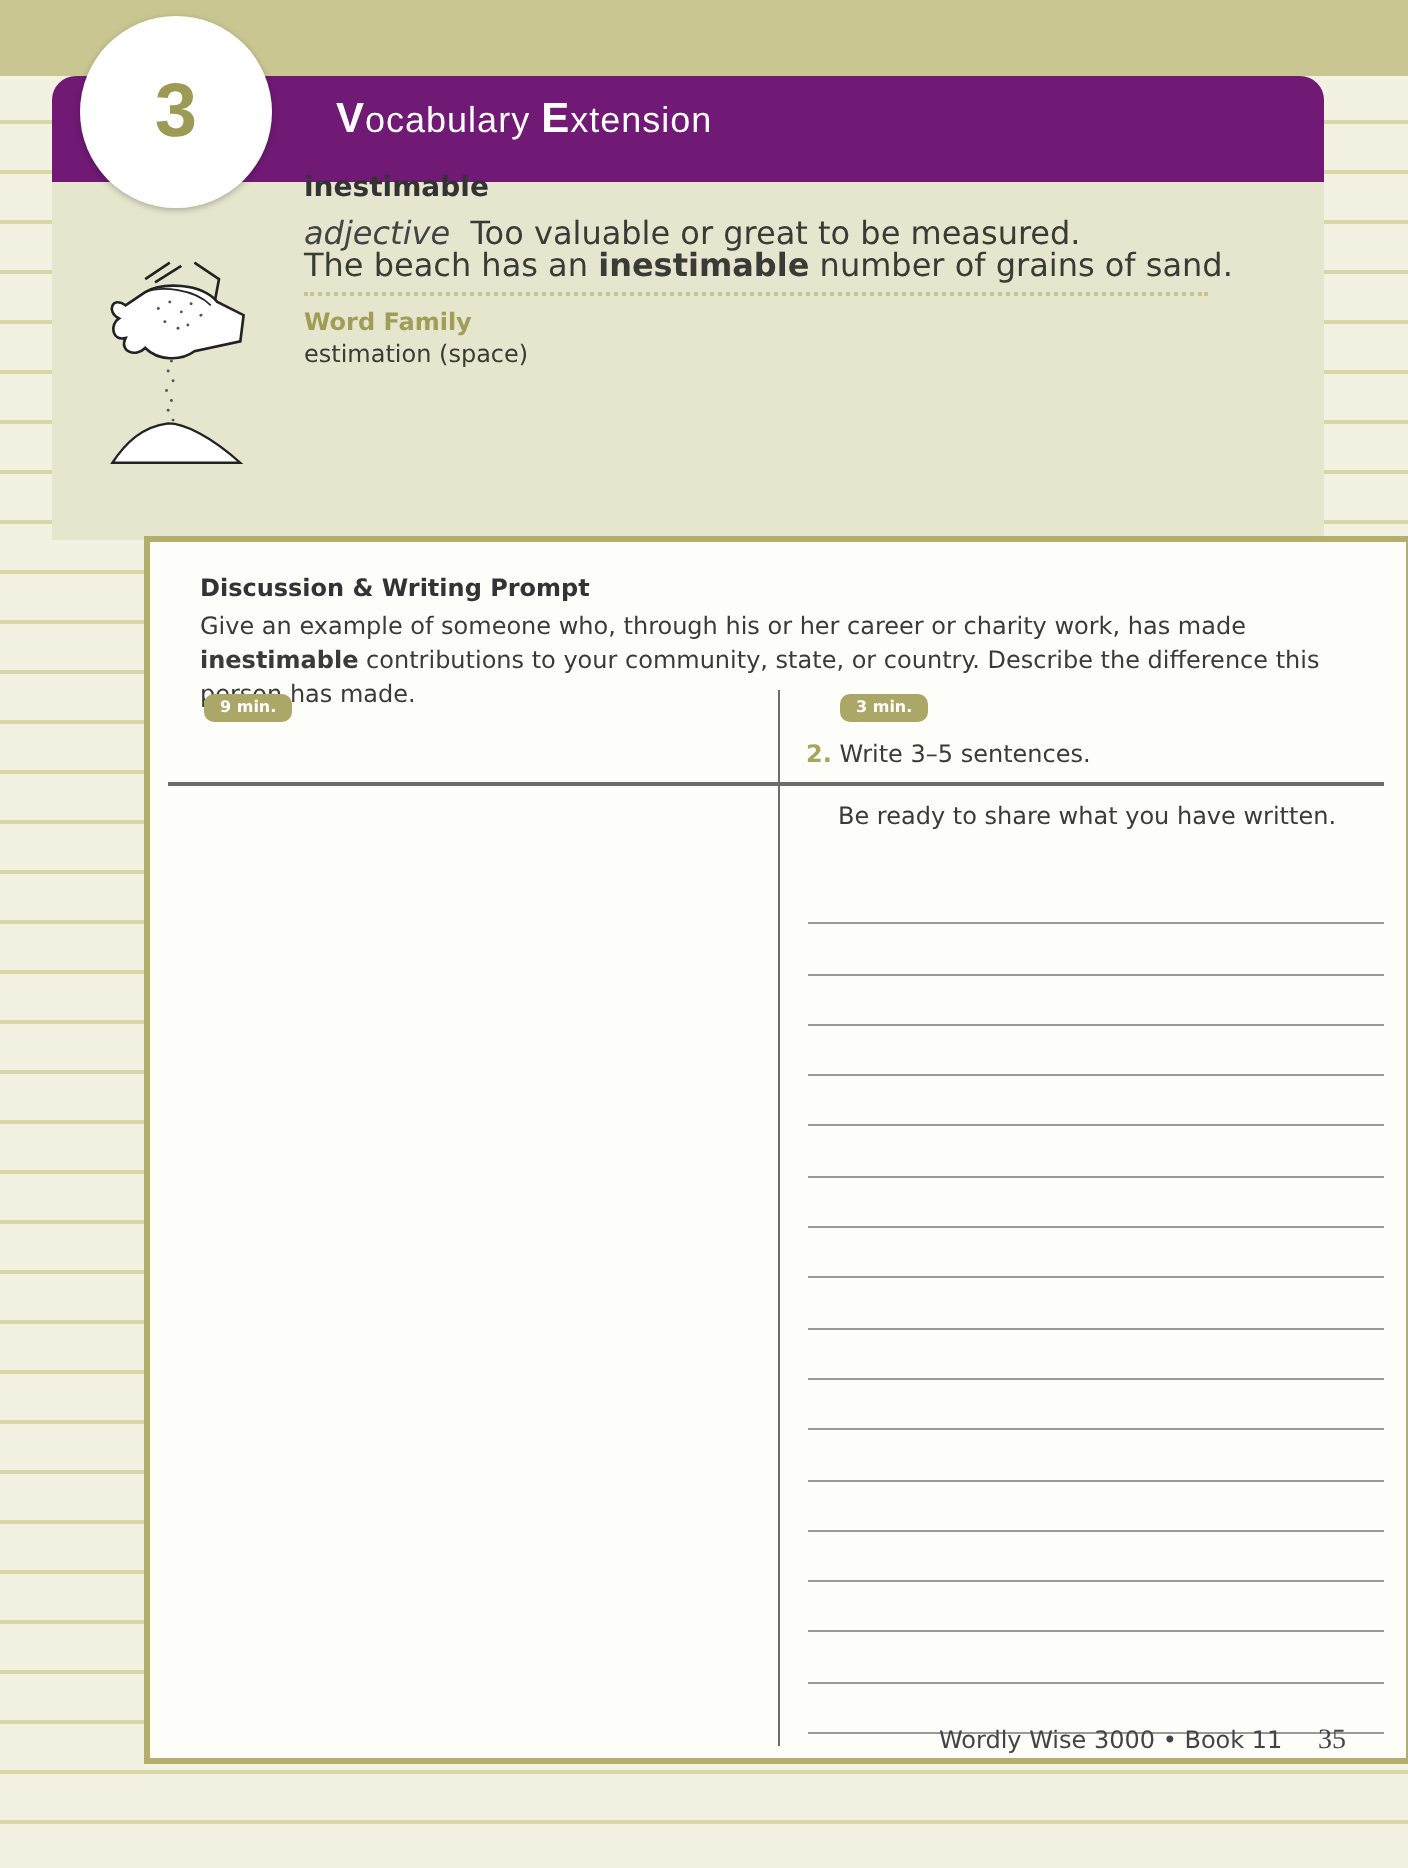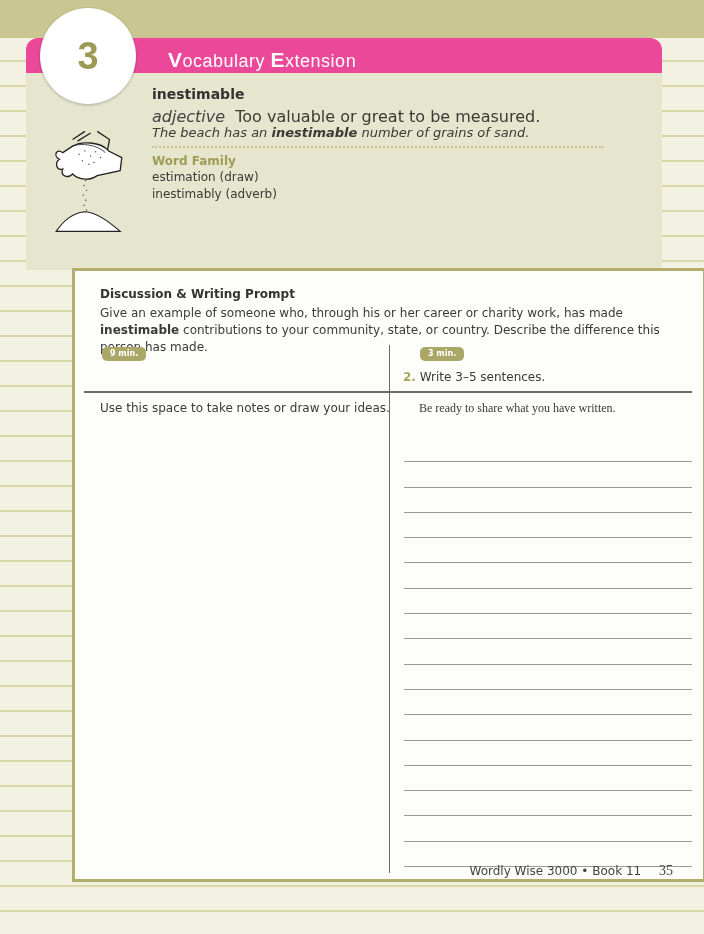--- a/index.html
+++ b/index.html
@@ -16,22 +16,22 @@
     position: absolute; left: 0; top: 0; width: 704px; height: 38px;
     background: #c9c692;
   }
   .header-panel {
     position: absolute; left: 26px; top: 38px; width: 636px; height: 232px;
     background: #e6e5cd;
     border-top-left-radius: 12px; border-top-right-radius: 12px;
     overflow: hidden;
   }
   .header-bar {
-    position: absolute; left: 0; top: 0; width: 100%; height: 35px;
-    background: #ec4899;
+    position: absolute; left: 0; top: 0; width: 100%; height: 53px;
+    background: #701a75;
     text-align: right;
   }
   .header-title {
     position: absolute; left: 142px; top: 10px;
     font-family: "Liberation Sans", sans-serif;
     font-size: 18px; color: #ffffff; letter-spacing: 0.5px;
   }
   .header-title b { font-size: 21px; font-weight: bold; }
   .lesson-circle {
     position: absolute; left: 40px; top: 8px; width: 96px; height: 96px;
@@ -39,21 +39,21 @@
     box-shadow: 0 1px 3px rgba(0,0,0,0.25);
     display: flex; align-items: center; justify-content: center;
     font-family: "Liberation Sans", sans-serif;
     font-size: 38px; font-weight: bold; color: #9d9a56;
     z-index: 5;
   }
   .word-area { position: absolute; left: 126px; top: 48px; width: 480px; }
   .headword { font-size: 14px; font-weight: bold; color: #333; margin-bottom: 7px; }
   .definition { font-size: 16px; line-height: 16px; }
   .definition i { color: #444; }
-  .example { font-size: 13px; line-height: 16px; font-style: italic; }
+  .example { font-size: 16px; line-height: 16px; }
   .dotted { border-top: 2px dotted #c7c48f; margin: 5px 0 5px 0; width: 452px; }
   .wf-title { font-size: 12px; font-weight: bold; color: #a09d57; line-height: 16px; }
   .wf-item { font-size: 12px; line-height: 17px; color: #3a3a36; }
   .illustration { position: absolute; left: 22px; top: 85px; width: 82px; height: 120px; }
 
   .prompt-box {
     position: absolute; left: 28px; top: 268px; width: 634px; height: 614px;
     background: #fdfdf9;
     border: 3px solid #b3ae6b;
     margin-left: 44px;
@@ -125,22 +125,21 @@
     <div class="definition">
       <i>adjective</i>&nbsp;
       <span>Too valuable or great to be measured.</span>
     </div>
     <div class="example">
       <span>The beach has an </span><b>inestimable</b><span> number of grains of sand.</span>
     </div>
     <div class="dotted"></div>
     <div class="wf-title">Word Family</div>
     <div>
-      <div class="wf-item">estimation (draw)</div>
-      <div class="wf-item">inestimably (adverb)</div>
+      <div class="wf-item">estimation (space)</div>
     </div>
   </div>
 </div>
 
 <div class="lesson-circle">3</div>
 
 <div class="prompt-box">
   <div class="prompt-title">Discussion &amp; Writing Prompt</div>
   <div class="prompt-text">
     <span>Give an example of someone who, through his or her career or charity work, has made </span><b>inestimable</b><span> contributions to your community, state, or country. Describe the difference this person has made.</span>
@@ -150,22 +149,21 @@
 
   <div class="badge" style="left:345px; top:76px;">3 min.</div>
   <div class="step-label" style="left:328px; top:99px;">
     <span class="step-num">2.</span>
     <span>Write 3–5 sentences.</span>
   </div>
 
   <div class="divider-h"></div>
   <div class="divider-v"></div>
 
-  <div class="hint" style="left:25px;">Use this space to take notes or draw your ideas.</div>
-  <div class="hint" style="left:344px;font-family:Liberation Serif, serif;">Be ready to share what you have written.</div>
+  <div class="hint" style="left:344px;">Be ready to share what you have written.</div>
 
   <div style="position:absolute; left:9px; top:150px; width:300px; height:450px;"></div>
 
   <div class="lines">
     <div class="write-line"></div>
     <div class="write-line"></div>
     <div class="write-line"></div>
     <div class="write-line"></div>
     <div class="write-line"></div>
     <div class="write-line"></div>

